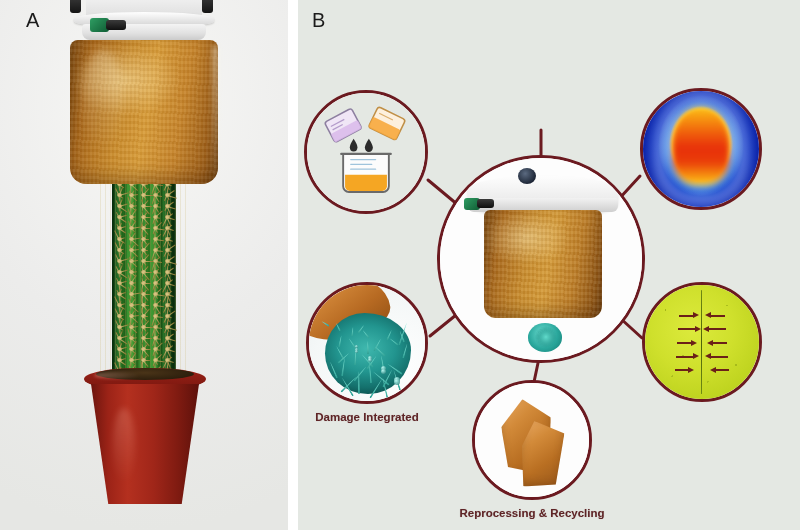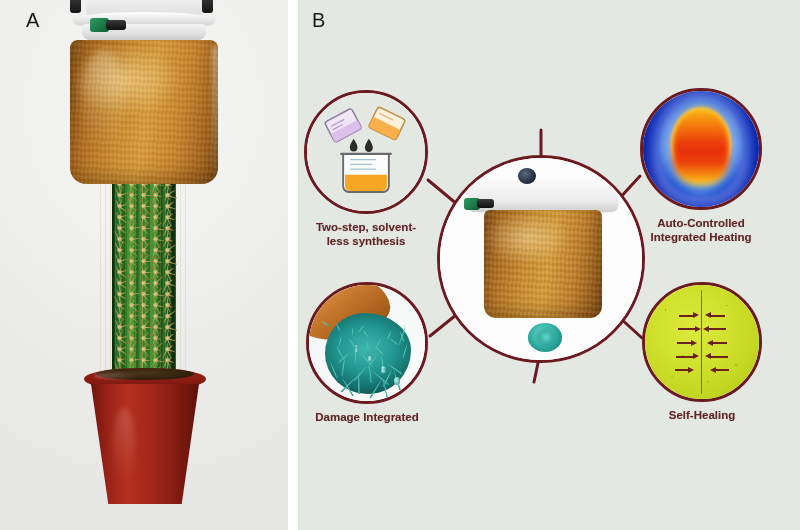--- a/index.html
+++ b/index.html
@@ -1287,33 +1287,29 @@
             <path d="M40 86 h44 v12 a5 5 0 0 1 -5 5 h-34 a5 5 0 0 1 -5 -5 z" fill="#f5a623"></path>
             <line x1="36" y1="64" x2="88" y2="64" stroke="#6a6a6a" stroke-width="2.4" stroke-linecap="round"></line>
             <g stroke="#9fc4dc" stroke-width="1.5" stroke-linecap="round">
               <line x1="46" y1="70" x2="72" y2="70"></line>
               <line x1="46" y1="75" x2="68" y2="75"></line>
               <line x1="46" y1="80" x2="72" y2="80"></line>
             </g>
           </svg>
         </div>
       </div>
-      <div class="caption">Two-step, solvent-
-less synthesis</div>
     </div>
 
     <div class="node node-heat">
       <div class="circle">
         <div class="thermal">
           <div class="thermal-glow"></div>
           <div class="thermal-core"></div>
         </div>
       </div>
-      <div class="caption">Auto-Controlled
-Integrated Heating</div>
     </div>
 
     <div class="node node-damage">
       <div class="circle">
         <div class="dmg-bg">
           <div class="dmg-amber"></div>
           <div class="dmg-teal"></div>
           <div id="dmg-spikes">
               <div class="dmg-spike" style="left: 16%; top: 28%; width: 2.2px; height: 9px; clip-path: polygon(50% 0%, 100% 100%, 0% 100%); transform: rotate(-58deg);"></div>
               <div class="dmg-spike" style="left: 29%; top: 51%; width: 2.2px; height: 16px; clip-path: polygon(50% 0%, 100% 100%, 0% 100%); transform: rotate(-29deg);"></div>
@@ -1376,18 +1372,26 @@
               <div class="heal-arrow right" style="top: 38%; right: 29%; width: 16%;"></div>
               <div class="heal-arrow left" style="top: 50%; left: 28%; width: 13%;"></div>
               <div class="heal-arrow right" style="top: 50%; right: 28%; width: 13%;"></div>
               <div class="heal-arrow left" style="top: 62%; left: 27%; width: 16%;"></div>
               <div class="heal-arrow right" style="top: 62%; right: 27%; width: 16%;"></div>
               <div class="heal-arrow left" style="top: 74%; left: 26%; width: 13%;"></div>
               <div class="heal-arrow right" style="top: 74%; right: 26%; width: 13%;"></div>
             </div>
         </div>
       </div>
-      <div class="caption">Self-Healing</div>
     </div>
 
+    <div class="node node-recycle">
+      <div class="circle">
+        <div class="rec-bg">
+          <div class="rec-piece rec-p1"></div>
+          <div class="rec-piece rec-p2"></div>
+        </div>
+      </div>
+      <div class="caption">Reprocessing &amp; Recycling</div>
+    </div>
 
   </div>
 </div>
 
 </body></html>

